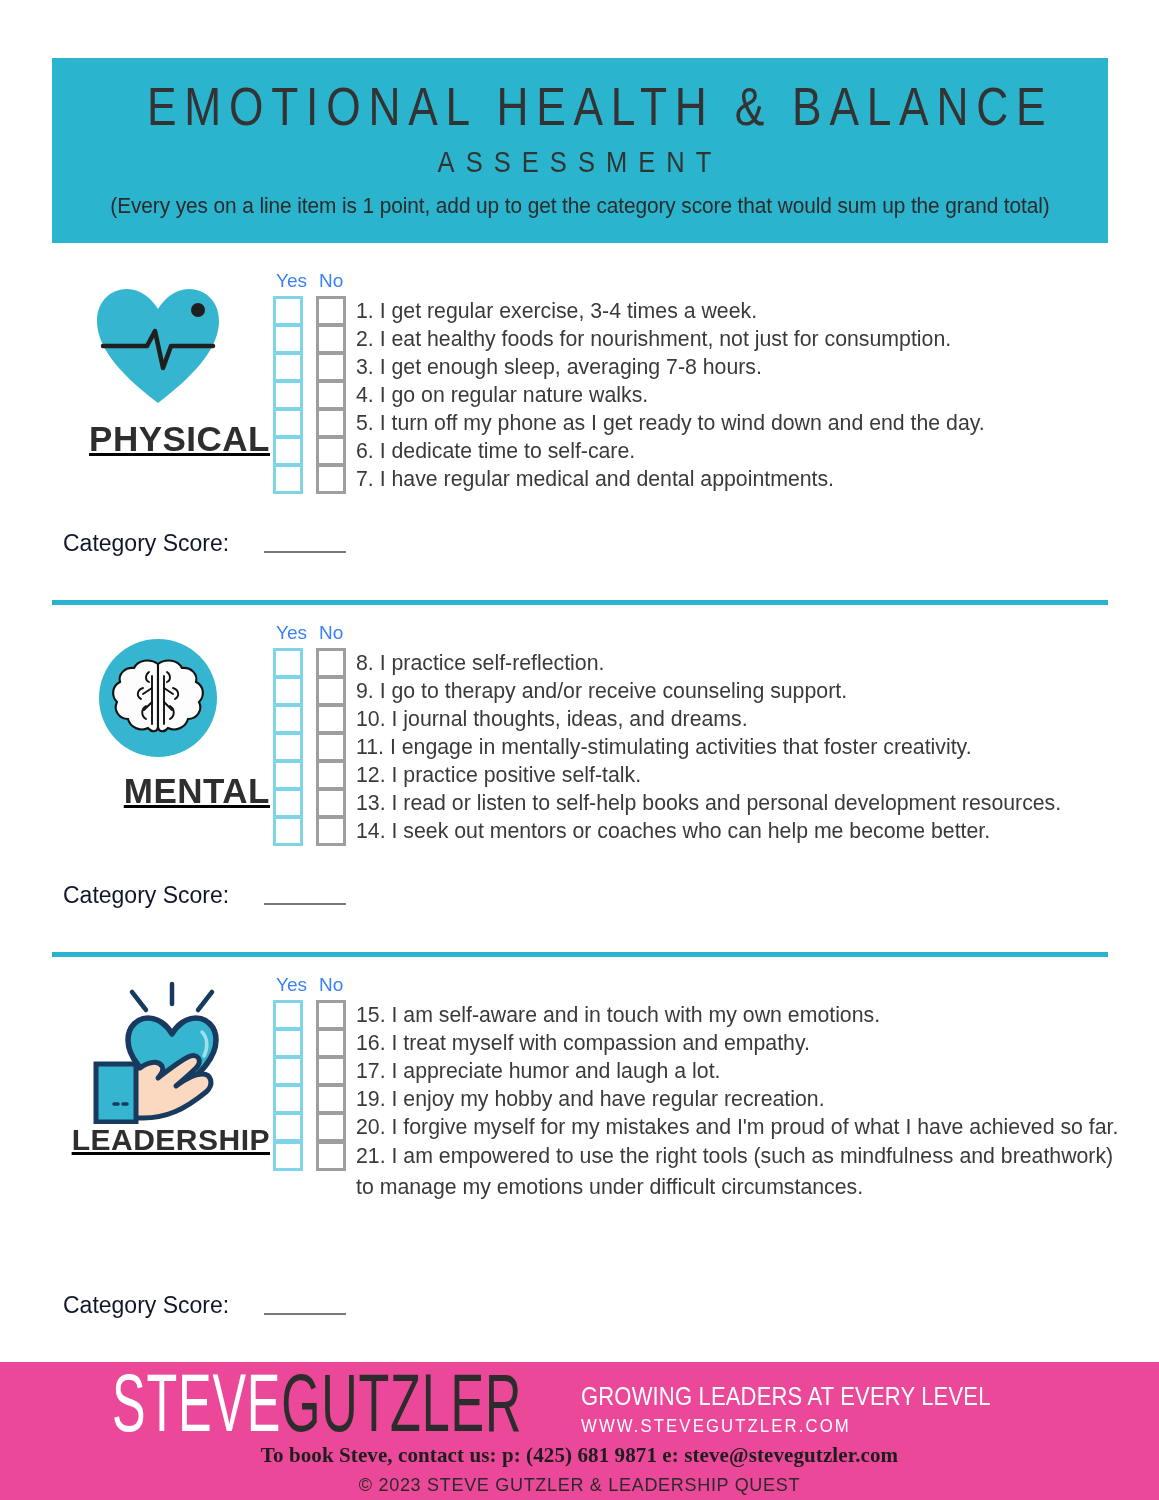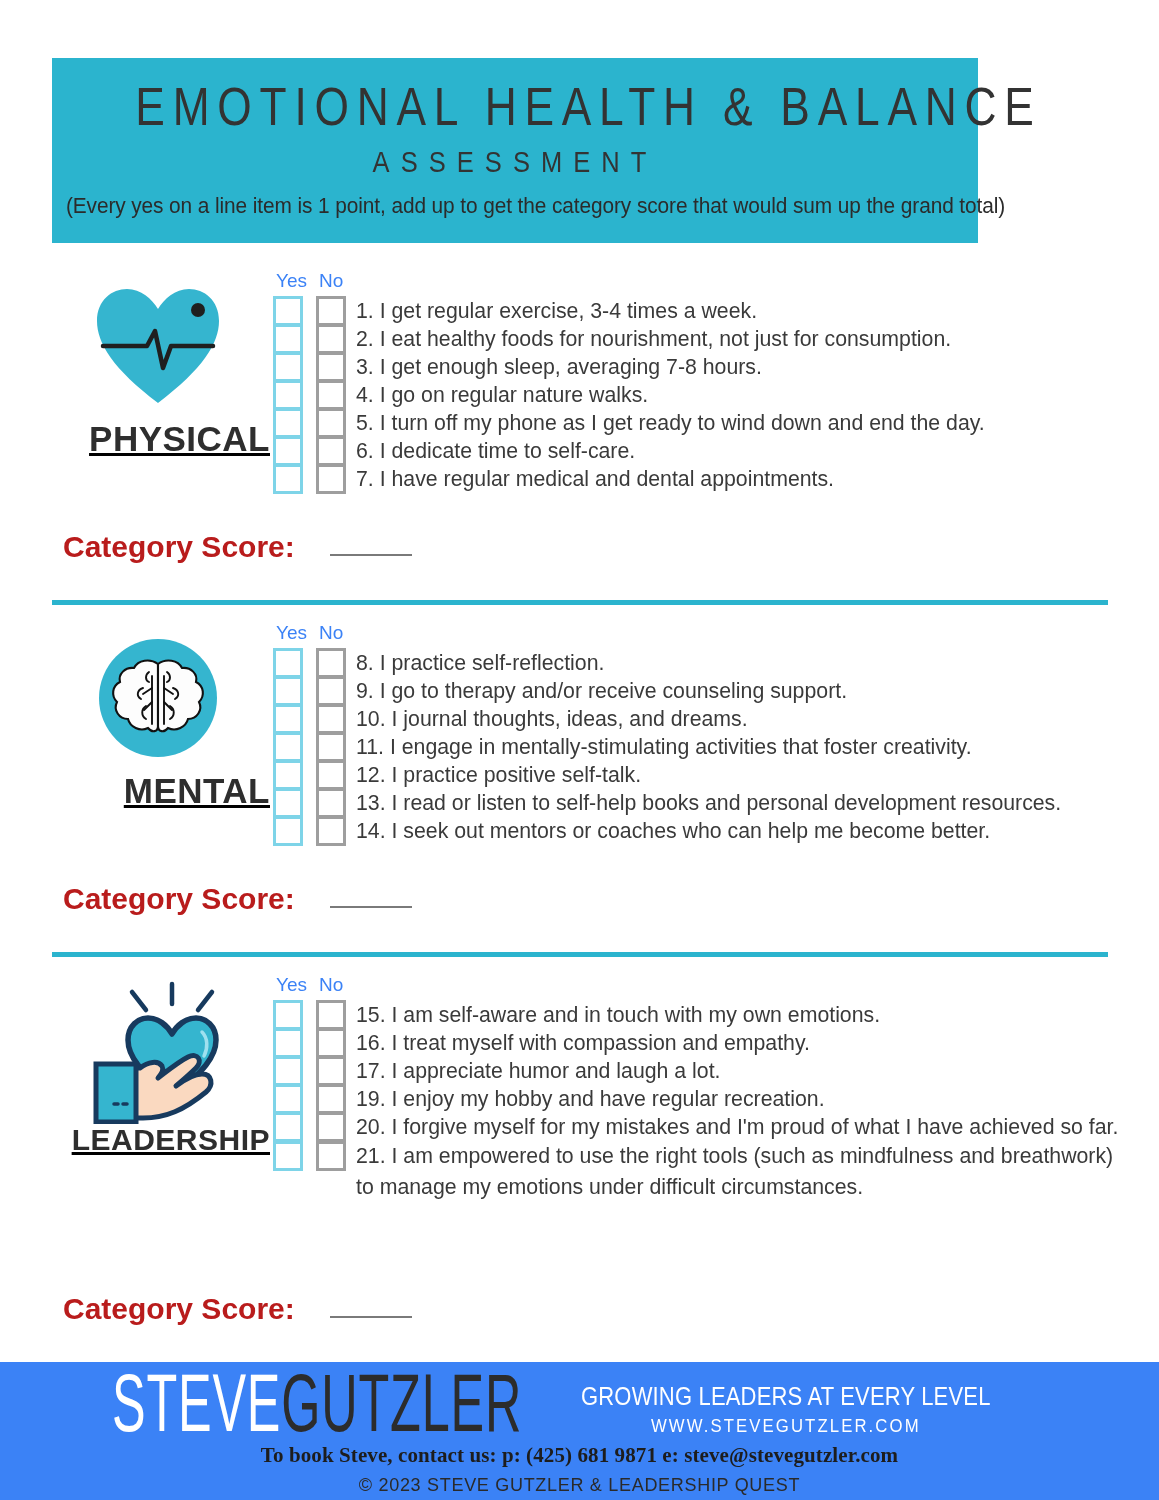--- a/index.html
+++ b/index.html
@@ -16,21 +16,21 @@
     width: 1159px;
     height: 1500px;
     background: #ffffff;
   }
 
   
   .header {
     position: absolute;
     left: 52px;
     top: 58px;
-    width: 926px;
+    width: 1056px;
     height: 185px;
     background: #2BB4CE;
     text-align: center;
     padding-top: 14px;
   }
   .header .title {
     font-family: "Liberation Sans Narrow", "Liberation Sans", sans-serif;
     font-size: 54px;
     font-weight: 400;
     letter-spacing: 9.5px;
@@ -143,44 +143,43 @@
     transform-origin: left top;
   }
   .item-row.tall .item-text { line-height: 31px; }
 
   
   .cat-score {
     position: absolute;
     left: 63px;
     display: flex;
     align-items: center;
-    font-size: 30px;
-    color: #b91c1c;
-    font-weight: bold;
+    font-size: 23px;
+    color: #0f172a;
   }
   .score-line {
     display: inline-block;
     width: 82px;
     height: 2px;
     background: #7a7a7a;
     margin-left: 35px;
     margin-top: 16px;
   }
   #cat-score-physical  { top: 268px; }
   #cat-score-mental    { top: 268px; }
   #cat-score-emotional { top: 326px; }
 
   
   .footer {
     position: absolute;
     left: 0;
     top: 1362px;
     width: 1159px;
     height: 138px;
-    background: #3b82f6;
+    background: #ec4899;
     text-align: center;
   }
   .footer-brand-row {
     display: flex;
     align-items: flex-start;
     justify-content: center;
     padding-top: 8px;
   }
   .brand {
     font-family: "Liberation Sans Narrow", "Liberation Sans", sans-serif;
@@ -189,21 +188,21 @@
     letter-spacing: 1px;
     font-weight: 400;
     transform: scaleX(0.80) scaleY(1.28);
     transform-origin: left center;
   }
   .brand .b-steve { color: #ffffff; }
   .brand .b-gutzler { color: #2c2c2c; }
   .tag-block {
     margin-left: -44px;
     margin-top: 12px;
-    text-align: center;
+    text-align: left;
   }
   .tagline {
     font-family: "Liberation Sans Narrow", "Liberation Sans", sans-serif;
     font-size: 25px;
     line-height: 28px;
     color: #ffffff;
     letter-spacing: 0.2px;
     transform: scaleX(0.88);
     transform-origin: left center;
   }

